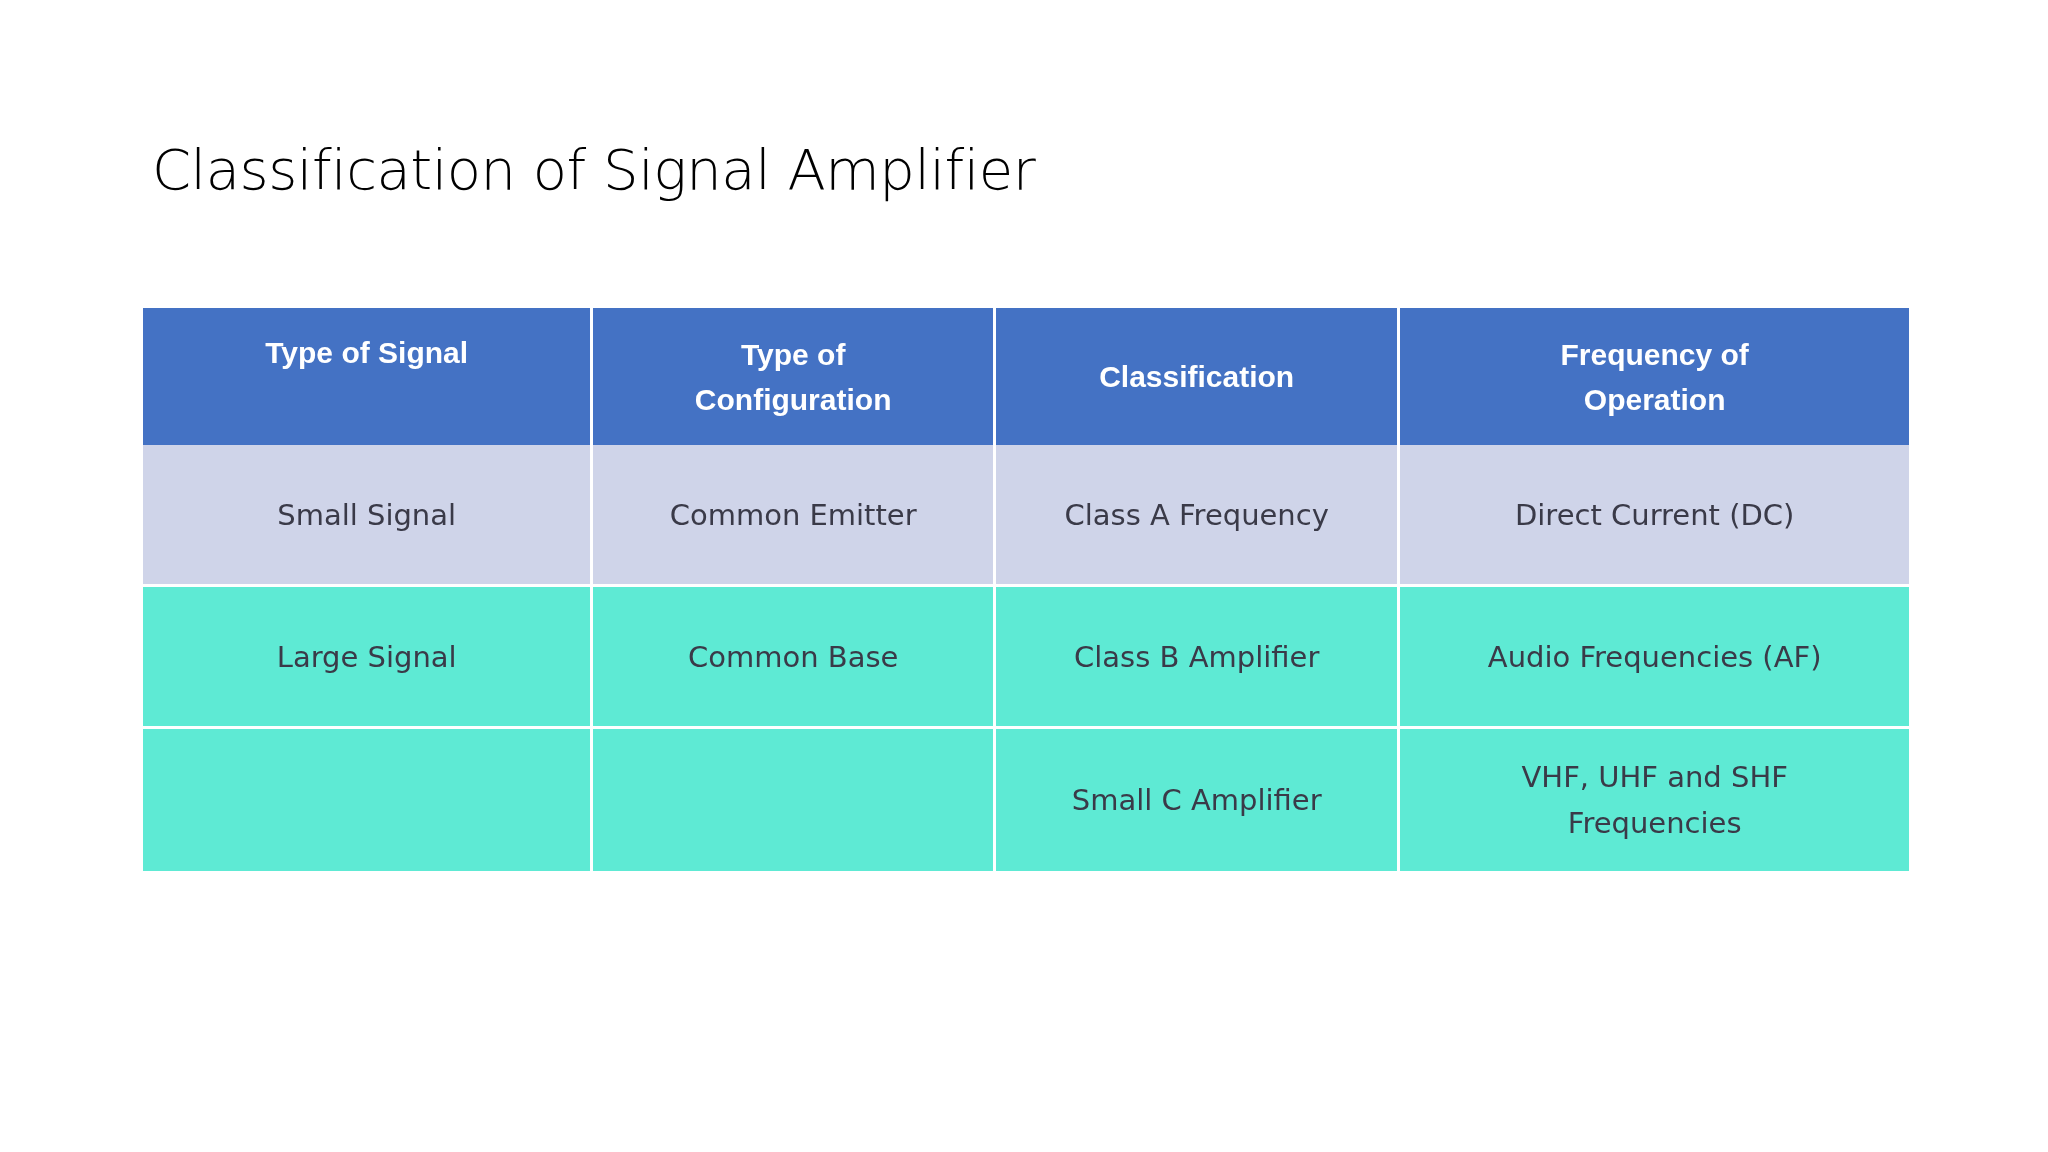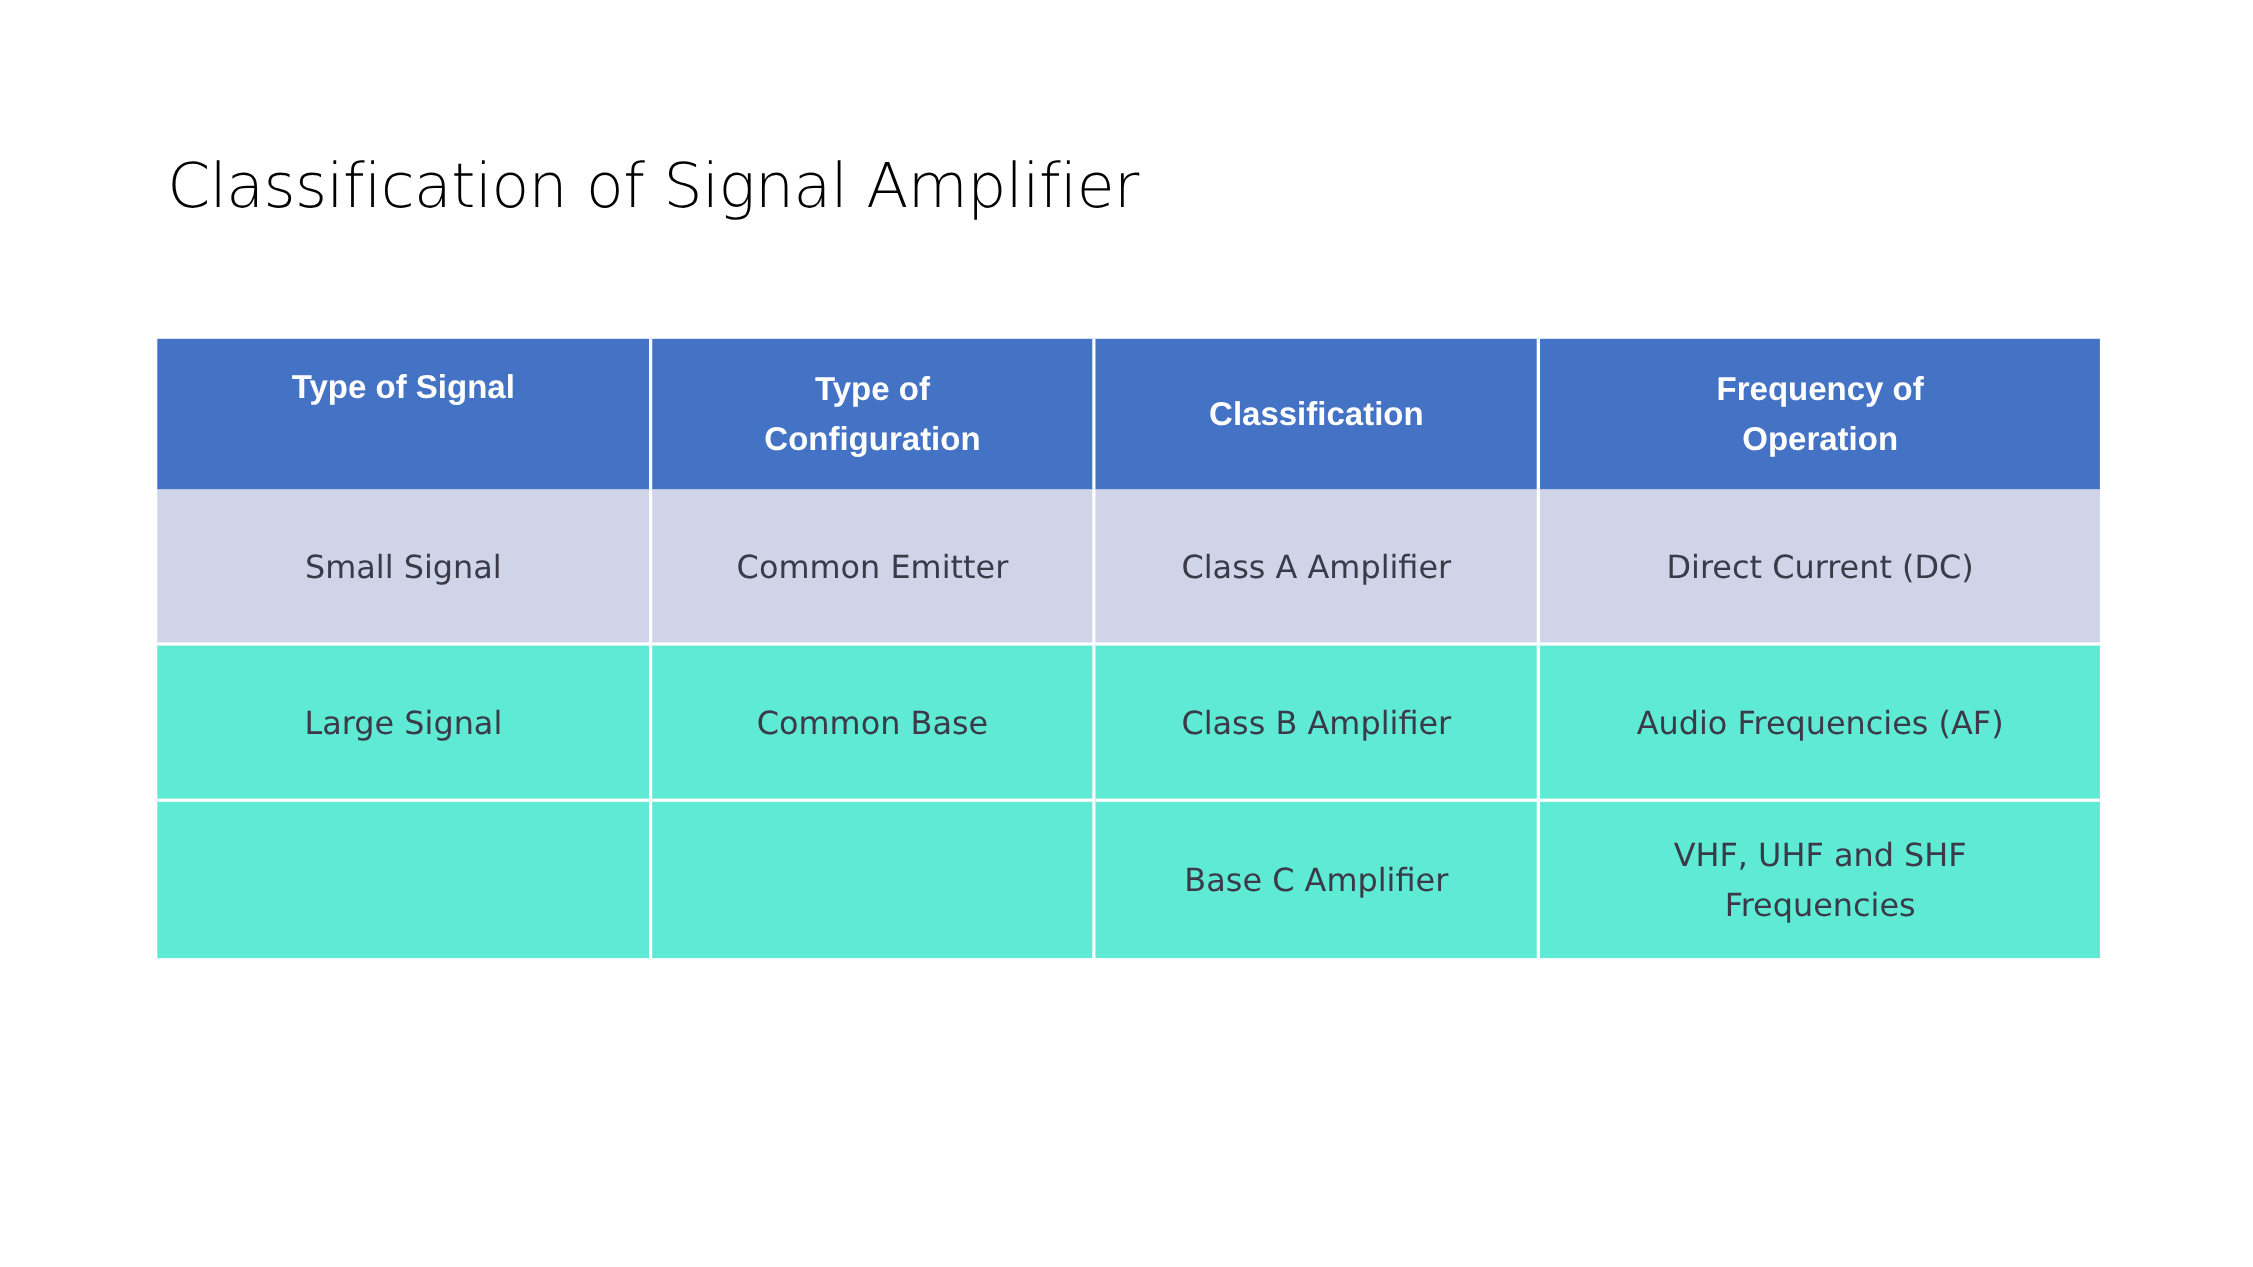--- a/index.html
+++ b/index.html
@@ -124,36 +124,36 @@
             <span class="cell-line">Frequency of</span>
             <span class="cell-line">Operation</span>
           </th>
         </tr>
       </thead>
       <tbody>
 
         <tr class="band-dark">
           <td>Small Signal</td>
           <td>Common Emitter</td>
-          <td>Class A Amplifier</td>
+          <td>Class A Frequency</td>
           <td>Direct Current (DC)</td>
         </tr>
 
         <tr class="band-light">
           <td>Large Signal</td>
           <td>Common Base</td>
           <td>Class B Amplifier</td>
           <td>Audio Frequencies (AF)</td>
         </tr>
 
 
         <tr class="band-light">
           <td></td>
           <td></td>
-          <td>Base C Amplifier</td>
+          <td>Small C Amplifier</td>
           <td>
             <span class="cell-line">VHF, UHF and SHF</span>
             <span class="cell-line">Frequencies</span>
           </td>
         </tr>
 
       </tbody>
     </table>
   </div>
 

